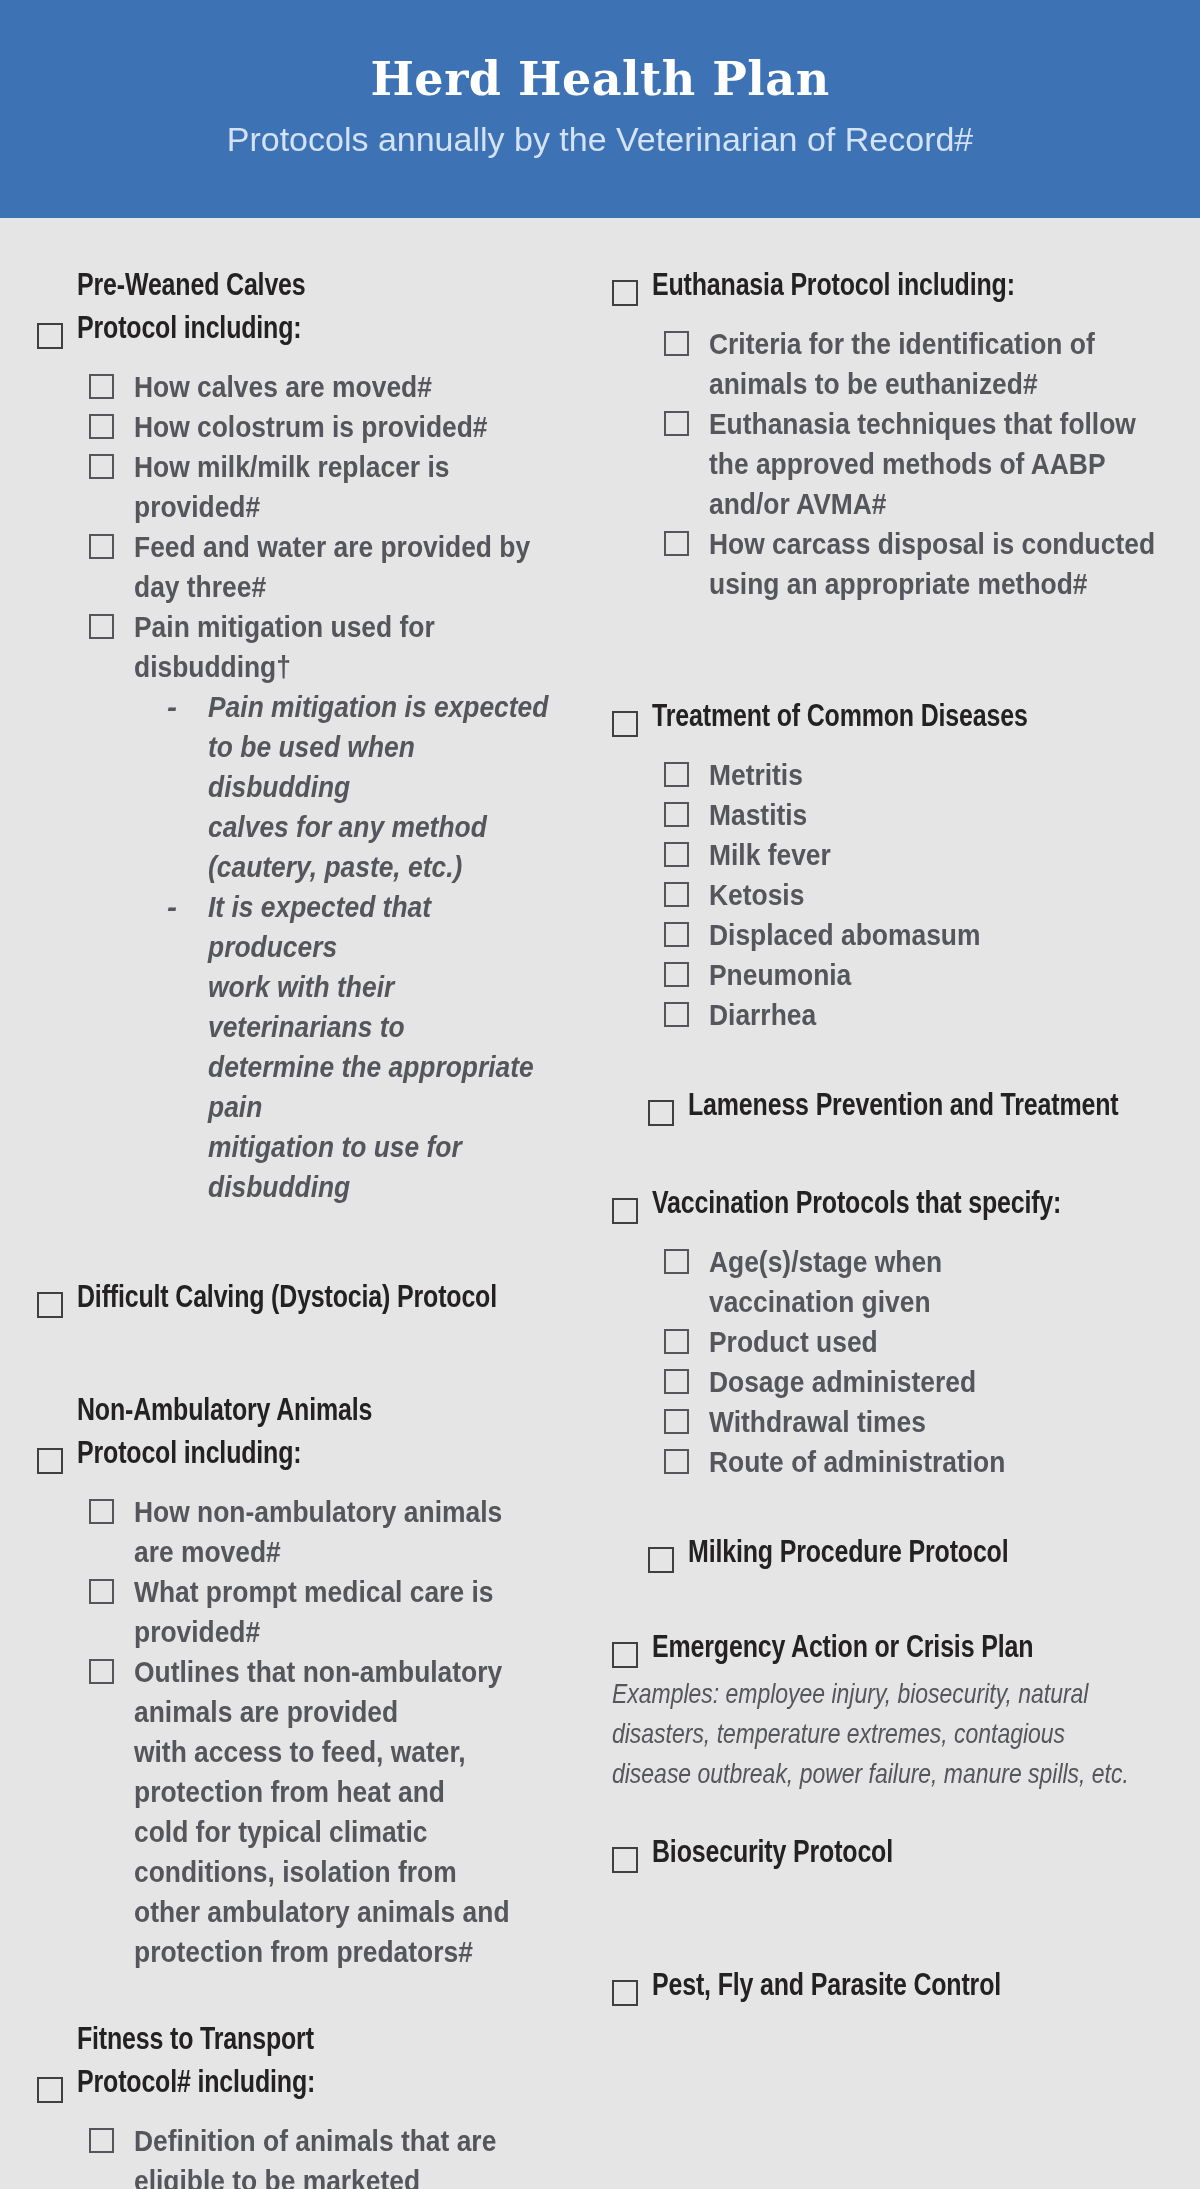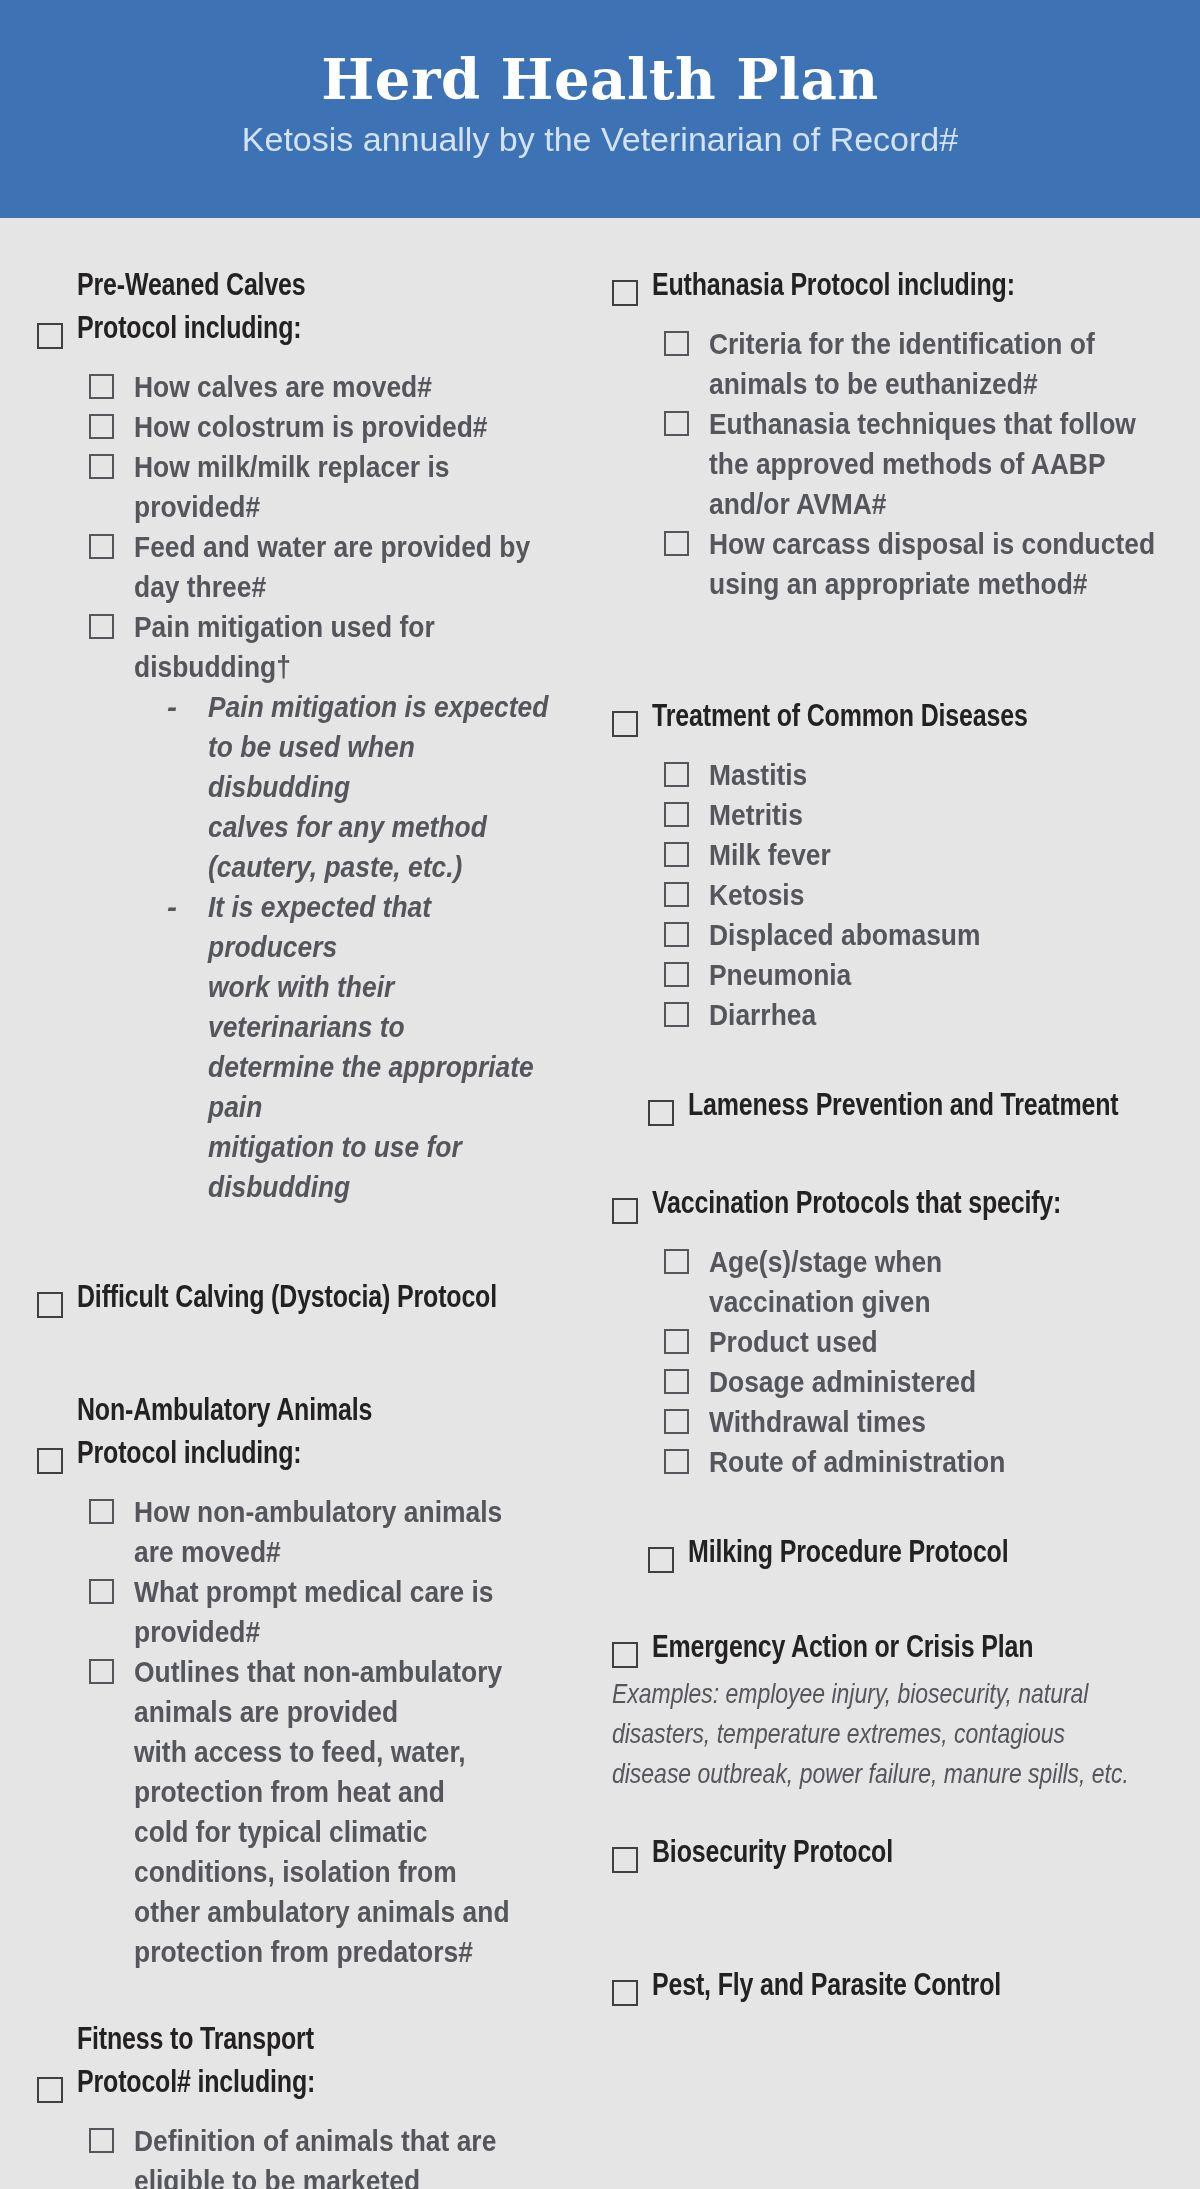--- a/index.html
+++ b/index.html
@@ -15,21 +15,21 @@
   .banner {
     height: 218px;
     background: #3d72b5;
     text-align: center;
   }
   .banner-title {
     margin: 0;
     padding-top: 52px;
     font-family: "DejaVu Serif", serif;
     font-weight: 700;
-    font-size: 56px;
+    font-size: 46px;
     line-height: 54px;
     color: #ffffff;
     letter-spacing: 0.5px;
   }
   .banner-subtitle {
     margin: 12px 0 0 0;
     font-weight: 300;
     font-size: 34px;
     line-height: 42px;
     color: #d3e2f4;
@@ -125,21 +125,21 @@
     transform-origin: 0 0;
   }
 </style>
 </head>
 <body>
 
 <div class="page">
 
   <header class="banner">
     <h1 class="banner-title">Herd Health Plan</h1>
-    <p class="banner-subtitle">Ketosis annually by the Veterinarian of Record#</p>
+    <p class="banner-subtitle">Protocols annually by the Veterinarian of Record#</p>
   </header>
 
   <main class="content">
 
     <section class="col-left">
 
       <div class="sec">
         <div class="sec-head">
           <span class="cb cb-lg"></span>
           <span class="sec-title">Pre-Weaned Calves
@@ -295,27 +295,27 @@
 
       <div class="sec mt90">
         <div class="sec-head">
           <span class="cb cb-lg"></span>
           <span class="sec-title">Treatment of Common Diseases</span>
         </div>
         <ul class="items">
           <li class="item">
             <span class="cb cb-sm"></span>
             <div class="item-body">
+                <span class="item-text">Metritis</span>
+              </div>
+          </li>
+          <li class="item">
+            <span class="cb cb-sm"></span>
+            <div class="item-body">
                 <span class="item-text">Mastitis</span>
-              </div>
-          </li>
-          <li class="item">
-            <span class="cb cb-sm"></span>
-            <div class="item-body">
-                <span class="item-text">Metritis</span>
               </div>
           </li>
           <li class="item">
             <span class="cb cb-sm"></span>
             <div class="item-body">
                 <span class="item-text">Milk fever</span>
               </div>
           </li>
           <li class="item">
             <span class="cb cb-sm"></span>

